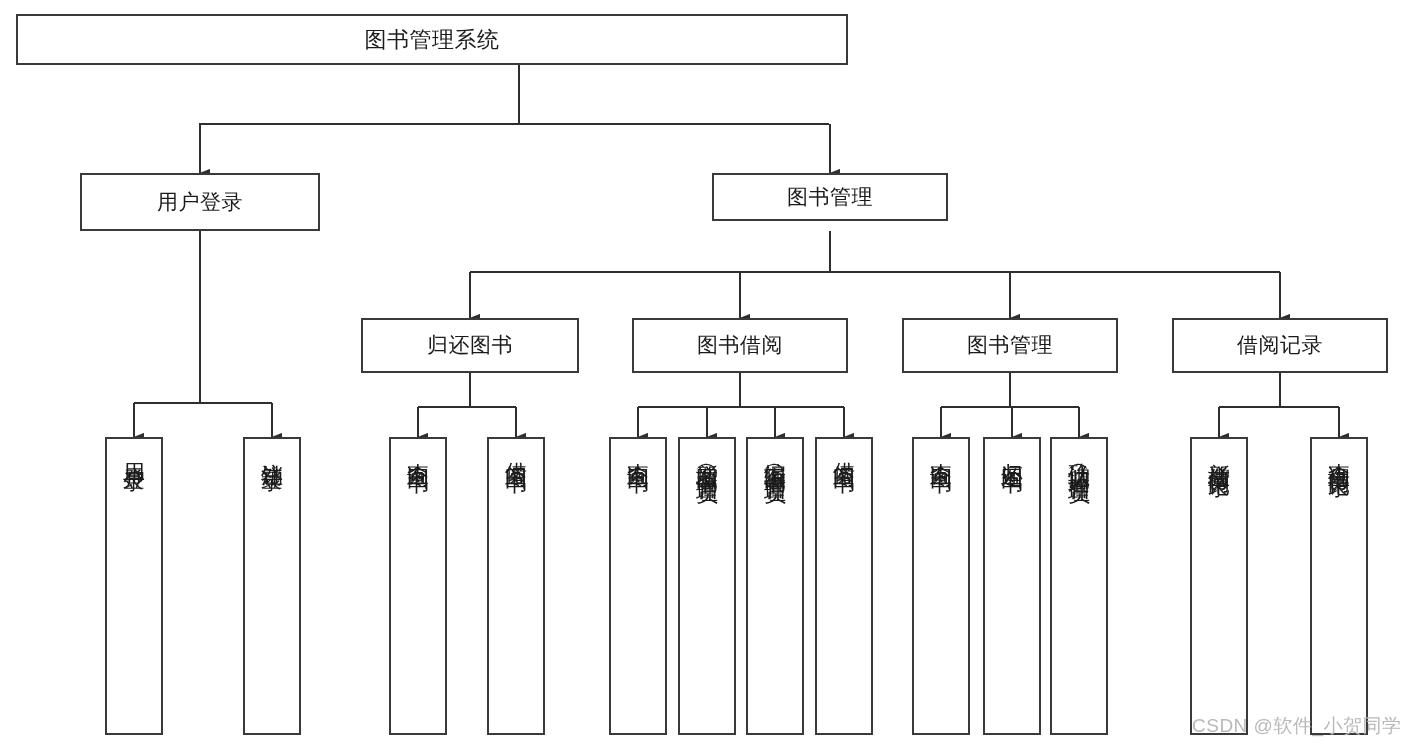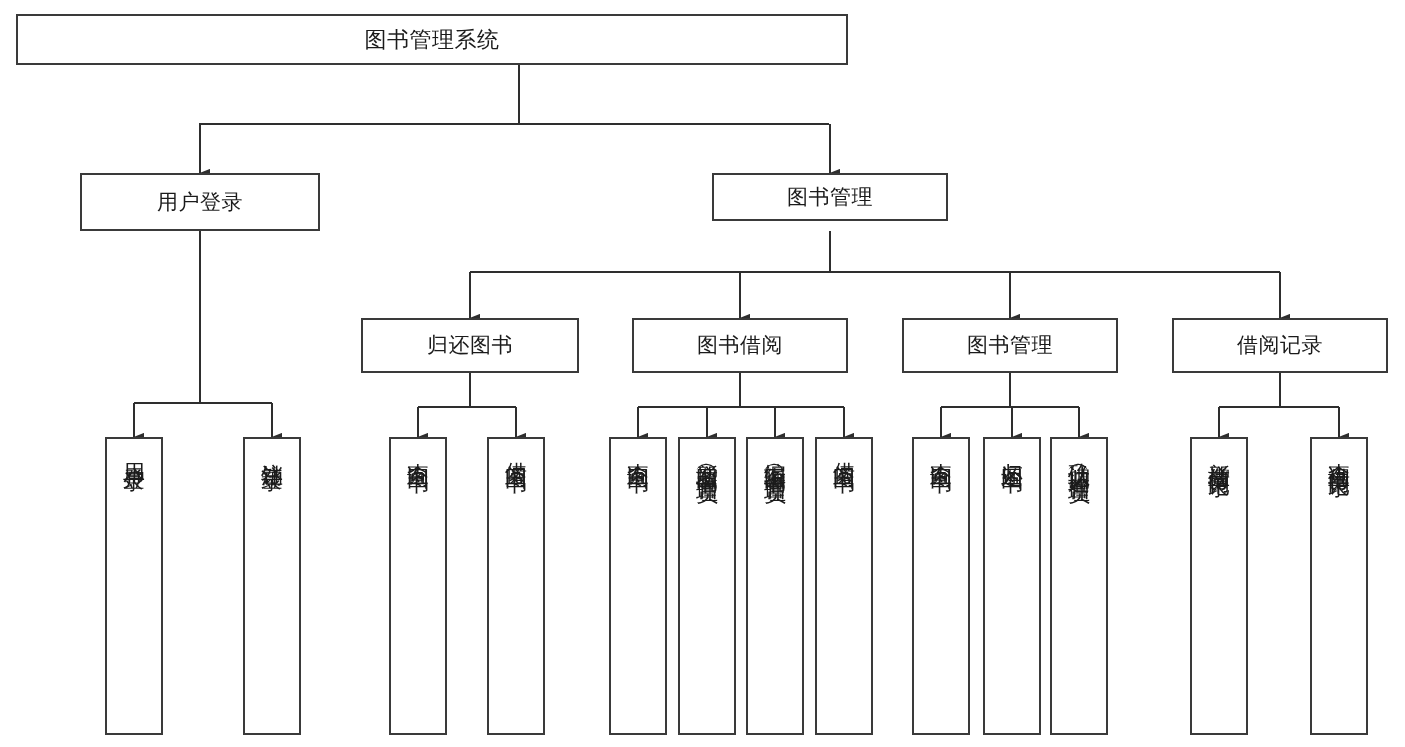--- a/index.html
+++ b/index.html
@@ -175,14 +175,15 @@
         <div class="node-label">确认归还（管理员）</div>
       </div>
       <div class="node-box node-vertical" style="left: 1190px; top: 437px; width: 58px; height: 298px;">
         <div class="node-label">新增借阅记录</div>
       </div>
       <div class="node-box node-vertical" style="left: 1310px; top: 437px; width: 58px; height: 298px;">
         <div class="node-label">查询借阅记录</div>
       </div>
     </div>
 
+  <div class="watermark" style="left:1192px; top:713px;">CSDN @软件_小贺同学</div>
 
 </div>
 
 </body></html>

